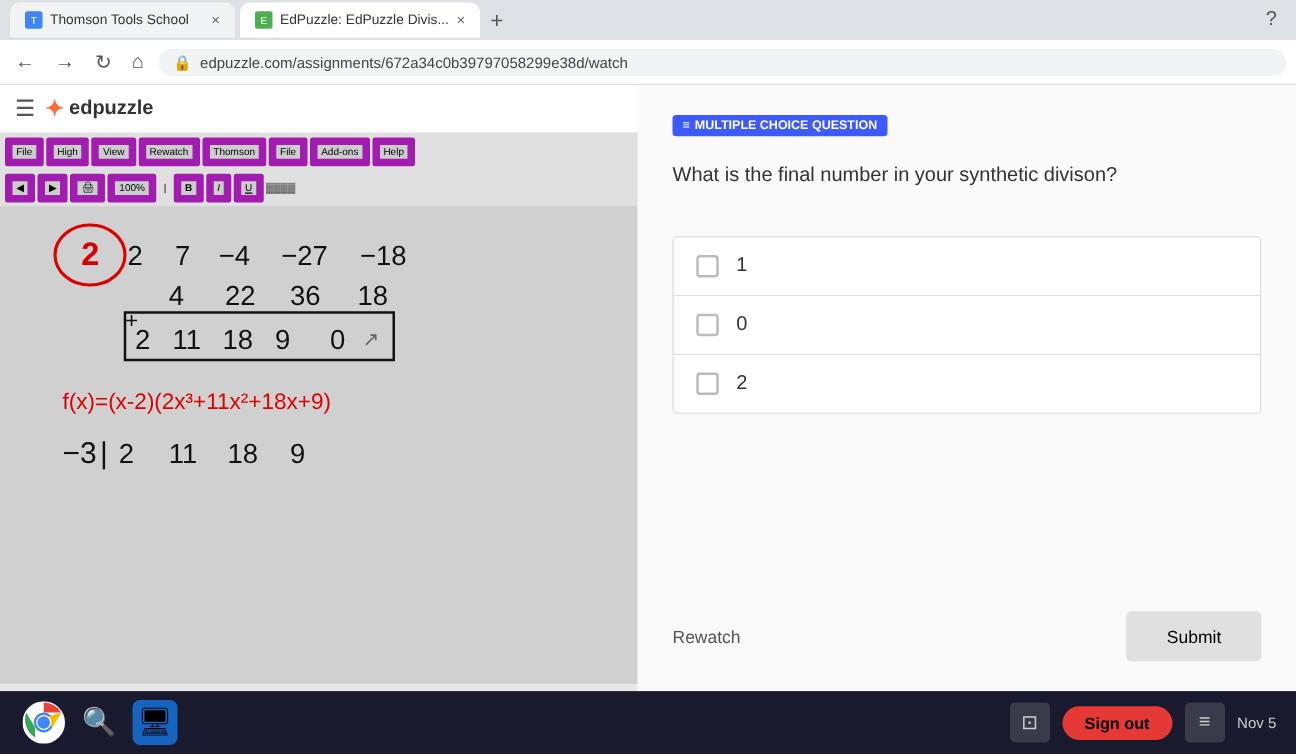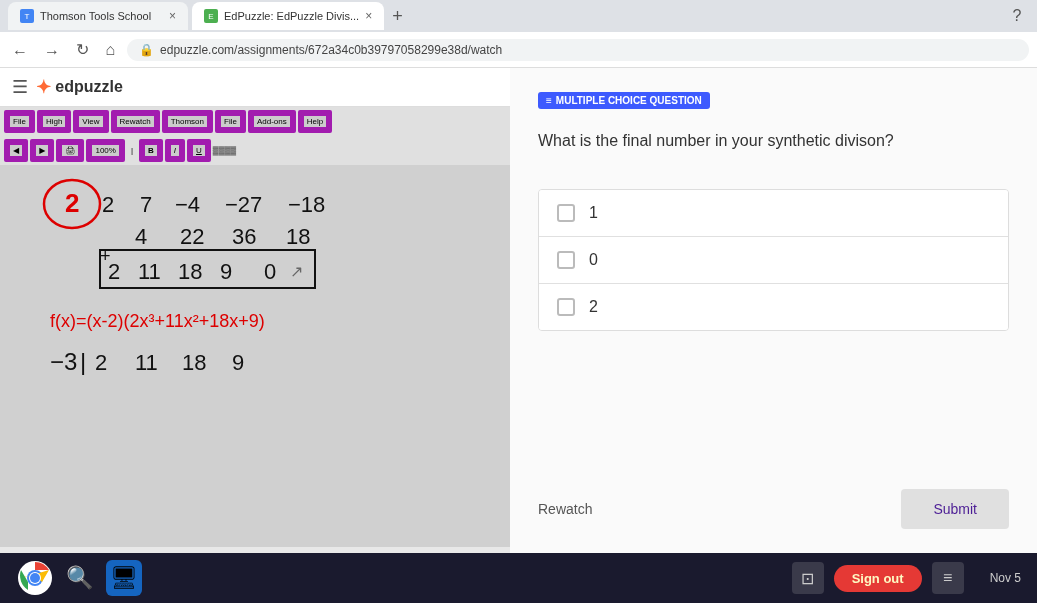--- a/index.html
+++ b/index.html
@@ -299,21 +299,21 @@
       cursor: pointer;
       padding: 8px 0;
     }
 
     .submit-btn {
       background: #e0e0e0;
       border: none;
       border-radius: 4px;
       padding: 12px 32px;
       font-size: 14px;
-      color: #4c1d95;
+      color: #000000;
       cursor: pointer;
       font-weight: 500;
     }
 
     
     .taskbar {
       position: absolute;
       bottom: 0;
       left: 0;
       right: 0;
@@ -356,21 +356,21 @@
       display: flex;
       align-items: center;
       justify-content: center;
       color: #ccc;
       font-size: 16px;
       cursor: pointer;
     }
 
     .sign-out-btn {
       background: #e53935;
-      color: #fef9c3;
+      color: #000000;
       border: none;
       border-radius: 20px;
       padding: 6px 18px;
       font-size: 13px;
       font-weight: 600;
       cursor: pointer;
     }
 
     .menu-icon {
       width: 32px;
@@ -382,21 +382,20 @@
       justify-content: center;
       color: #ccc;
       font-size: 16px;
       cursor: pointer;
     }
 
     .date-display {
       color: #ccc;
       font-size: 12px;
       font-weight: 500;
-      margin-left: 16px;
     }
 
     .taskbar-app-icon {
       width: 36px;
       height: 36px;
       border-radius: 50%;
       display: flex;
       align-items: center;
       justify-content: center;
       font-size: 20px;

